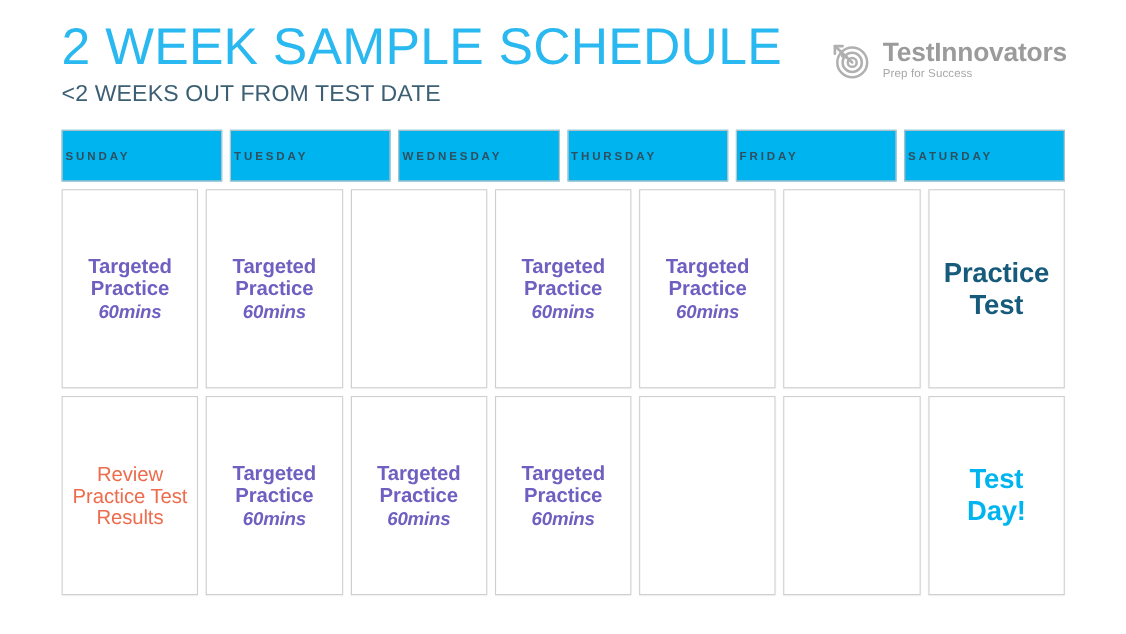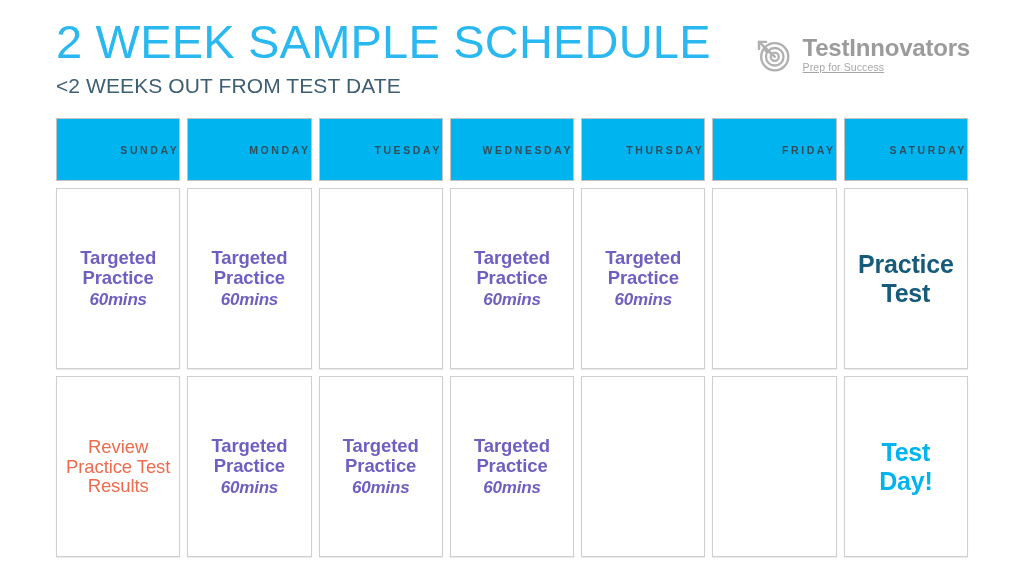--- a/index.html
+++ b/index.html
@@ -82,21 +82,20 @@
     letter-spacing: -0.2px;
     line-height: 22px;
   }
   .logo-tag {
     font-size: 10.5px;
     font-weight: 400;
     color: #a7a7a7;
     letter-spacing: 0.1px;
     line-height: 14px;
     margin-top: 1px;
-    text-decoration: underline;
   }
 
   
   .calendar {
     position: absolute;
     left: 56px;
     top: 118px;
     width: 912px;
   }
   .cal-row {
@@ -106,26 +105,26 @@
   .cal-row + .cal-row {
     margin-top: 7px;
   }
   .cell {
     flex: 1 1 0;
     box-sizing: border-box;
     min-width: 0;
   }
 
   .head-cell {
-    height: 63px;
+    height: 47px;
     background: #00b4ef;
     border: 1px solid #c3c3c3;
     display: flex;
     align-items: center;
-    justify-content: flex-end;
+    justify-content: flex-start;
   }
   .head-label {
     font-size: 10.5px;
     font-weight: bold;
     letter-spacing: 2.6px;
     color: #2f4f5f;
     text-align: center;
     text-transform: uppercase;
     padding-left: 2.6px;
   }
@@ -217,23 +216,20 @@
     </div>
   </div>
 
   <div class="calendar">
 
     <div class="cal-row">
       <div class="cell head-cell">
         <span class="head-label">SUNDAY</span>
       </div>
       <div class="cell head-cell">
-        <span class="head-label">MONDAY</span>
-      </div>
-      <div class="cell head-cell">
         <span class="head-label">TUESDAY</span>
       </div>
       <div class="cell head-cell">
         <span class="head-label">WEDNESDAY</span>
       </div>
       <div class="cell head-cell">
         <span class="head-label">THURSDAY</span>
       </div>
       <div class="cell head-cell">
         <span class="head-label">FRIDAY</span>

